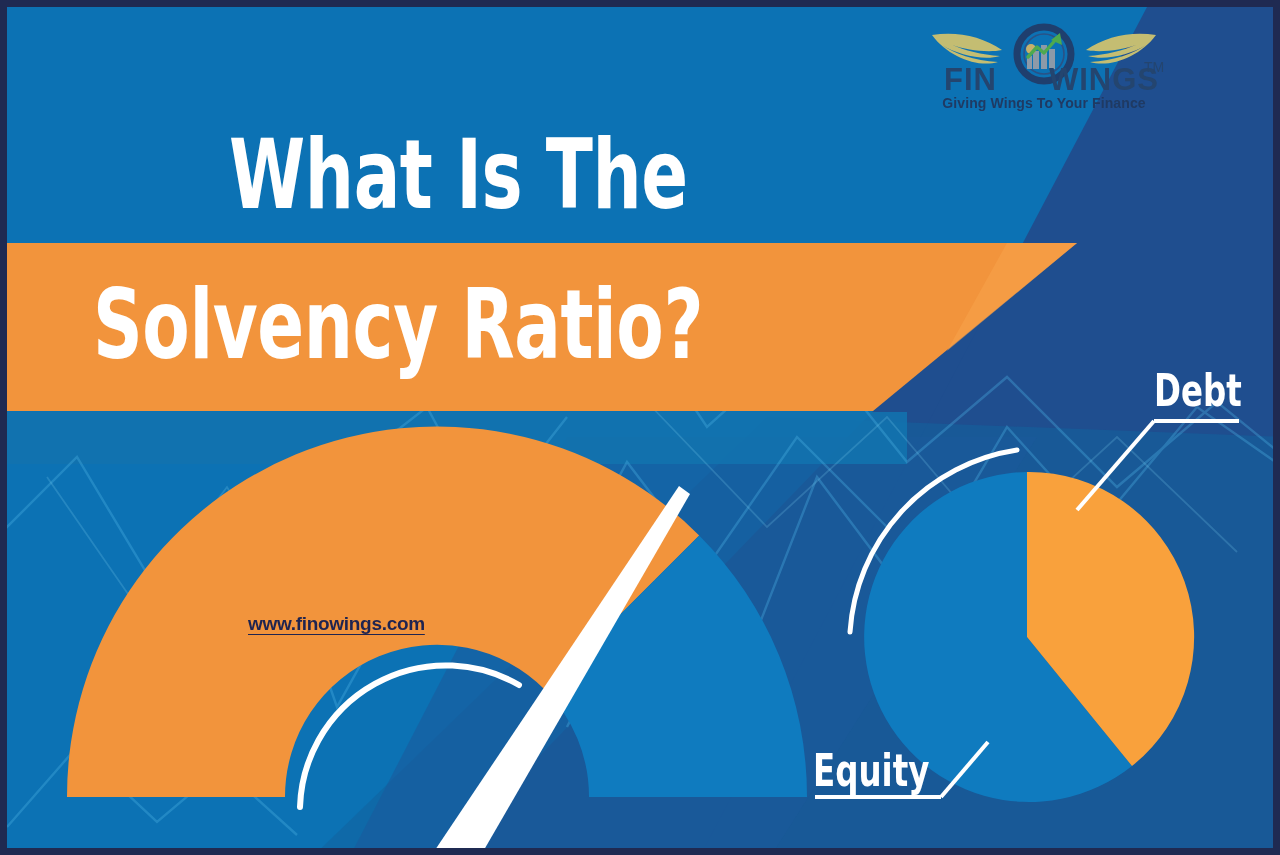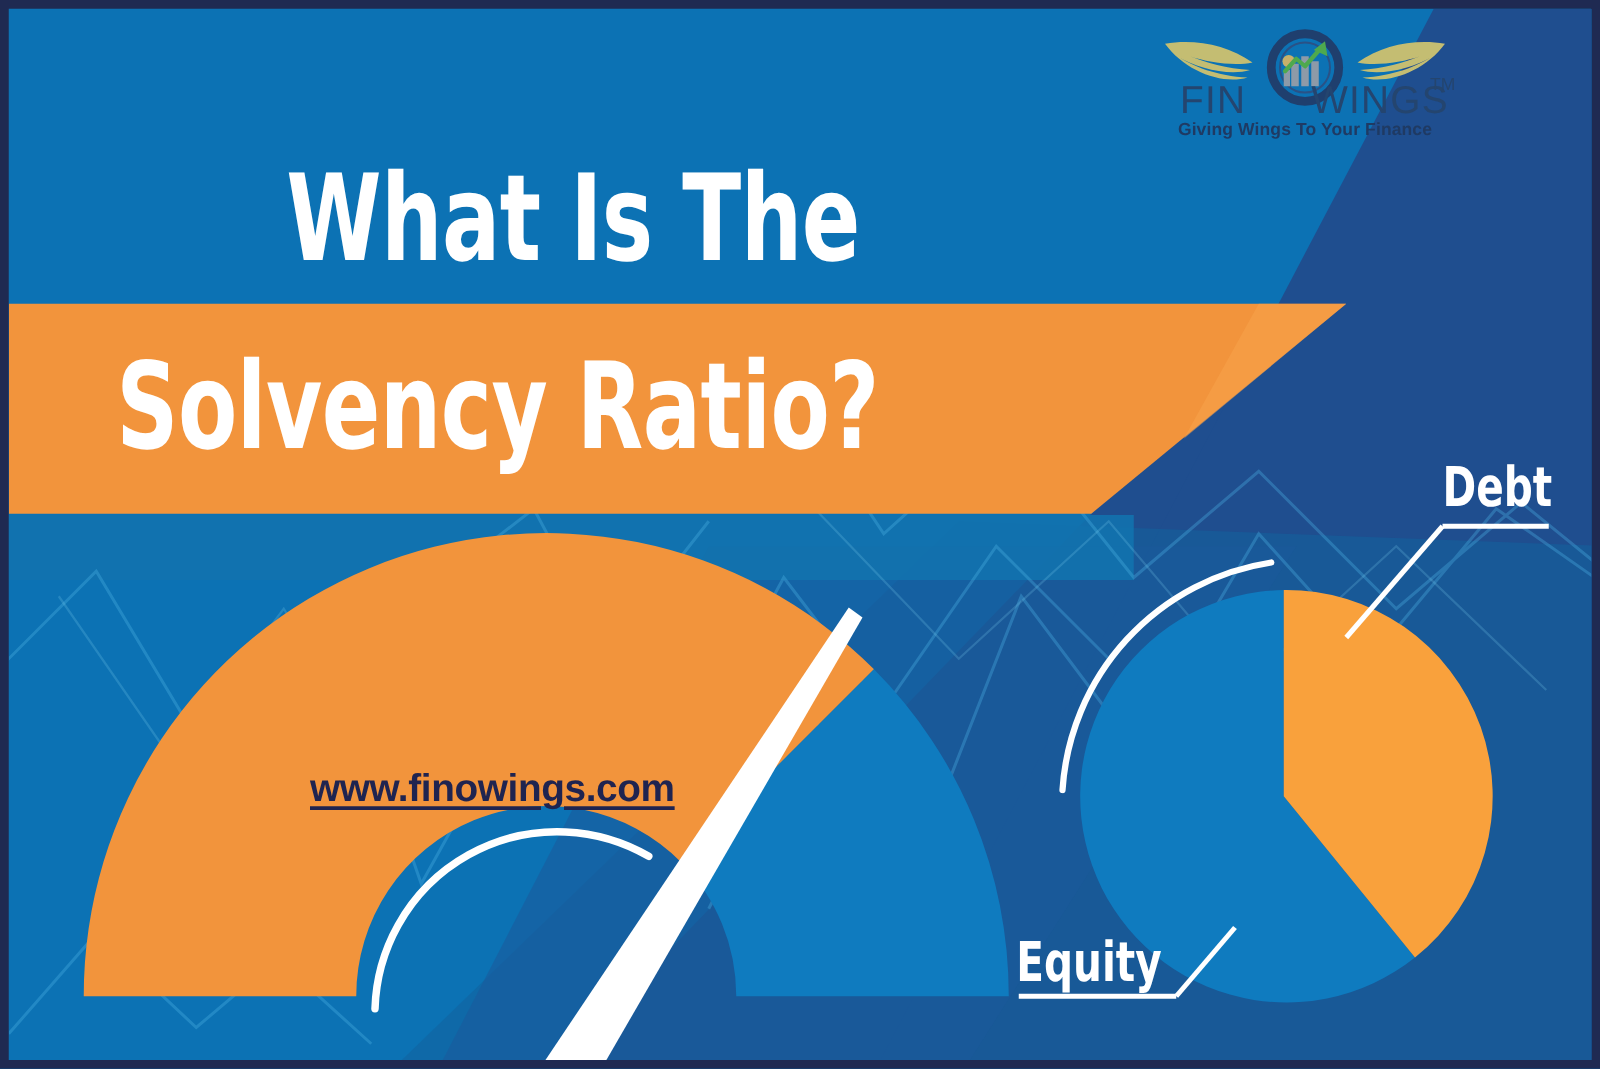--- a/index.html
+++ b/index.html
@@ -66,21 +66,21 @@
 
   
   .url-mark {
     position: absolute;
     left: 241px;
     top: 606px;
     z-index: 6;
     color: #1f2450;
     font-family: "Liberation Sans", sans-serif;
     font-weight: bold;
-    font-size: 31px;
+    font-size: 19px;
     letter-spacing: -0.3px;
     text-decoration: underline;
     text-underline-offset: 4px;
     white-space: nowrap;
   }
 
   
   .callout {
     position: absolute;
     z-index: 6;
@@ -117,21 +117,21 @@
     font-weight: bold;
     font-size: 14px;
     letter-spacing: 0.1px;
     white-space: nowrap;
   }
   .logo-word {
     position: absolute;
     top: 39px;
     color: #24456f;
     font-family: "Liberation Sans", sans-serif;
-    font-weight: normal;
+    font-weight: bold;
     font-size: 31px;
     letter-spacing: 1px;
   }
   .logo-word-fin { left: 14px; }
   .logo-word-wings { left: 119px; }
   .logo-tm {
     position: absolute;
     left: 214px;
     top: 36px;
     color: #24456f;

